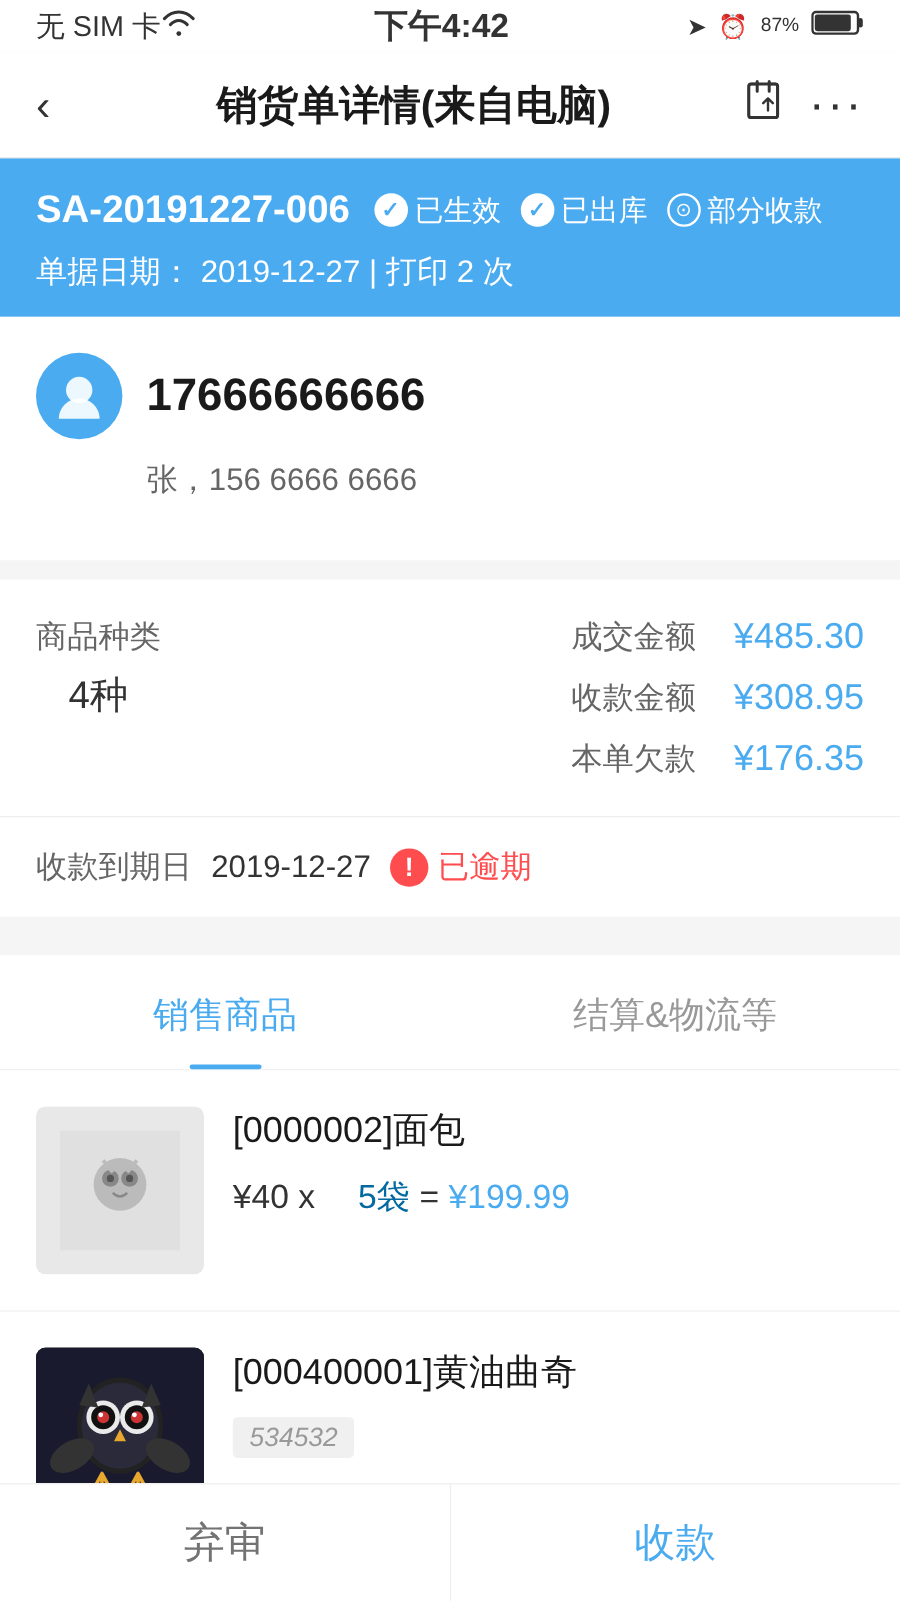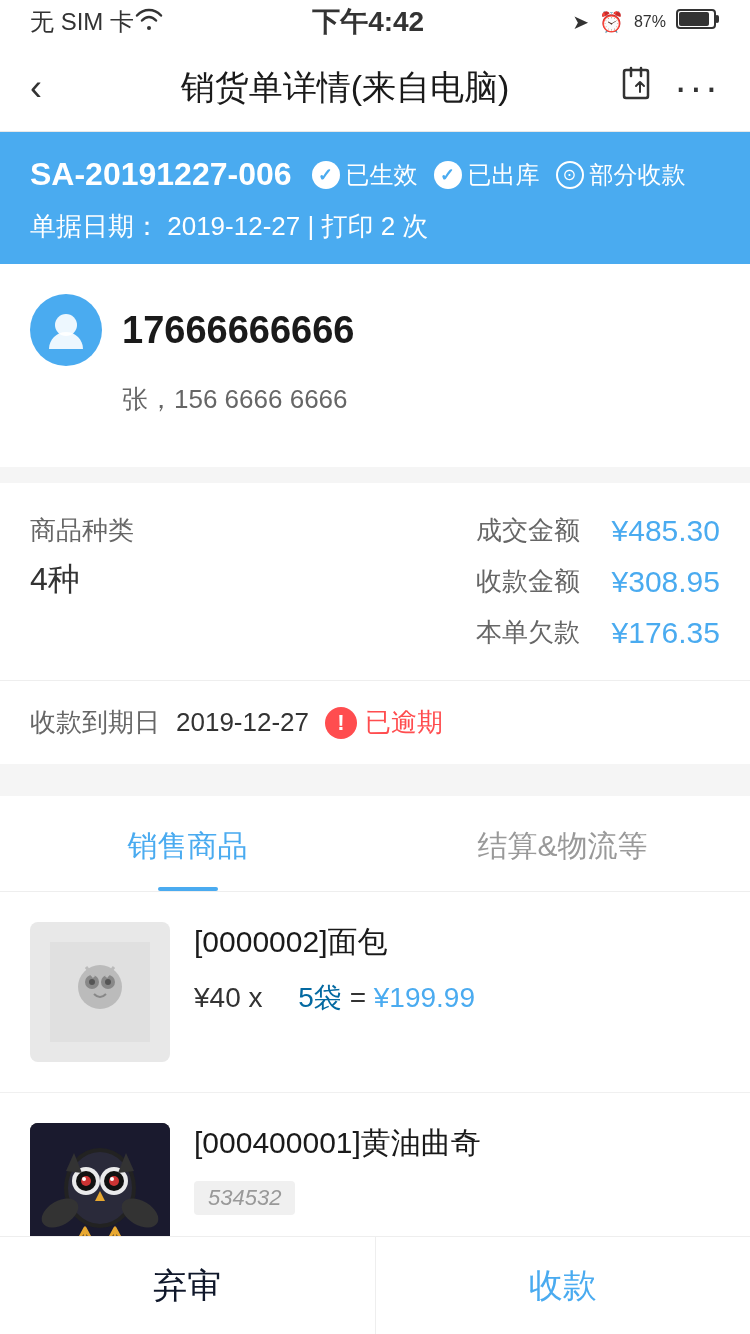--- a/index.html
+++ b/index.html
@@ -38,21 +38,21 @@
       border-bottom: 1px solid #e8e8e8;
     }
     .nav-back {
       font-size: 36px;
       color: #333;
       cursor: pointer;
       width: 60px;
     }
     .nav-title {
       font-size: 34px;
-      font-weight: 400;
+      font-weight: 700;
       color: #1a1a1a;
       flex: 1;
       text-align: center;
     }
     .nav-actions {
       display: flex;
       align-items: center;
       gap: 20px;
       width: 120px;
       justify-content: flex-end;
@@ -186,20 +186,21 @@
       gap: 10px;
     }
     .summary-label {
       font-size: 26px;
       color: #666;
     }
     .summary-value-main {
       font-size: 32px;
       font-weight: 500;
       color: #333;
+      text-align: center;
     }
     .summary-right {
       display: flex;
       flex-direction: column;
       gap: 16px;
       align-items: flex-end;
     }
     .summary-row {
       display: flex;
       gap: 20px;
@@ -356,21 +357,21 @@
     }
     .bottom-btn {
       flex: 1;
       display: flex;
       align-items: center;
       justify-content: center;
       font-size: 34px;
       cursor: pointer;
     }
     .bottom-btn-cancel {
-      color: #0f172a;
+      color: #737373;
       border-right: 1px solid #eee;
       align-items: center;
     }
     .bottom-btn-pay {
       color: #4AABF0;
     }
 
     
     .owl-img {
       width: 140px;

